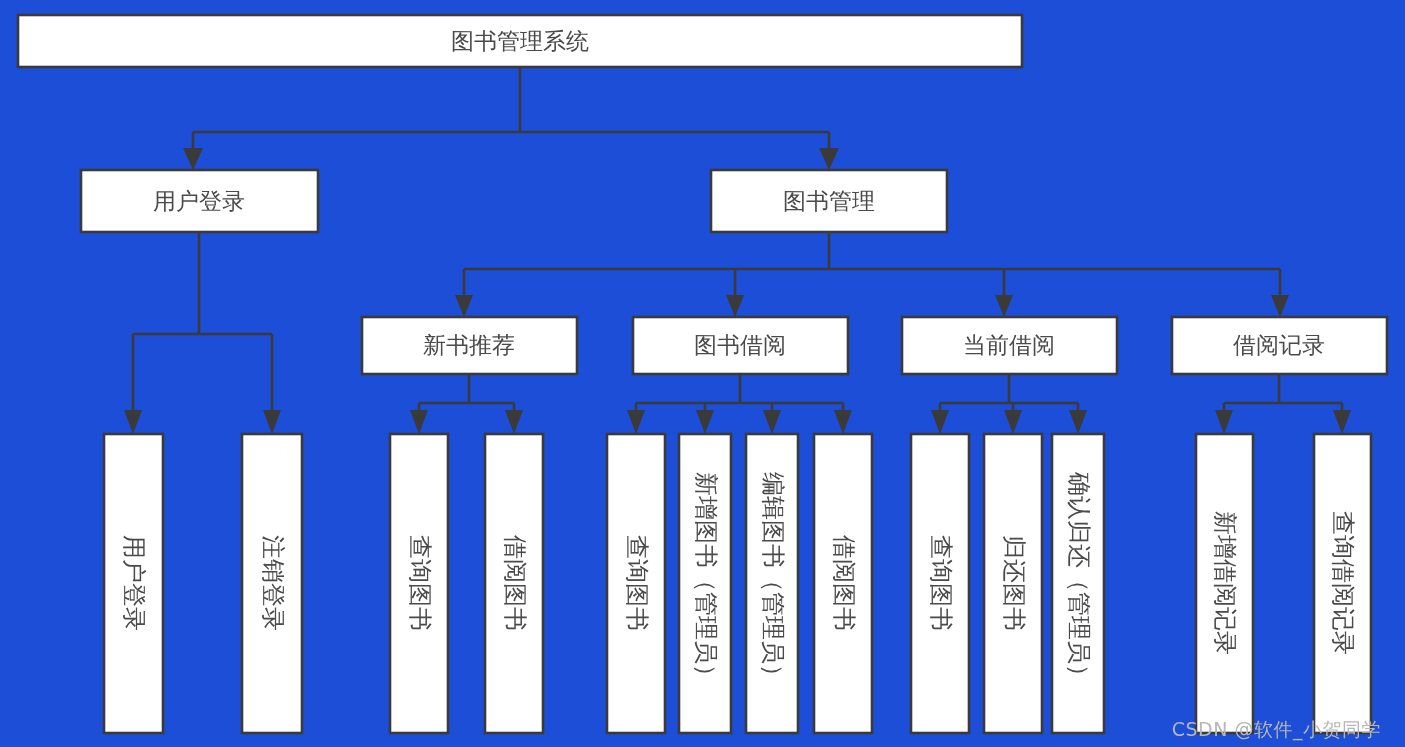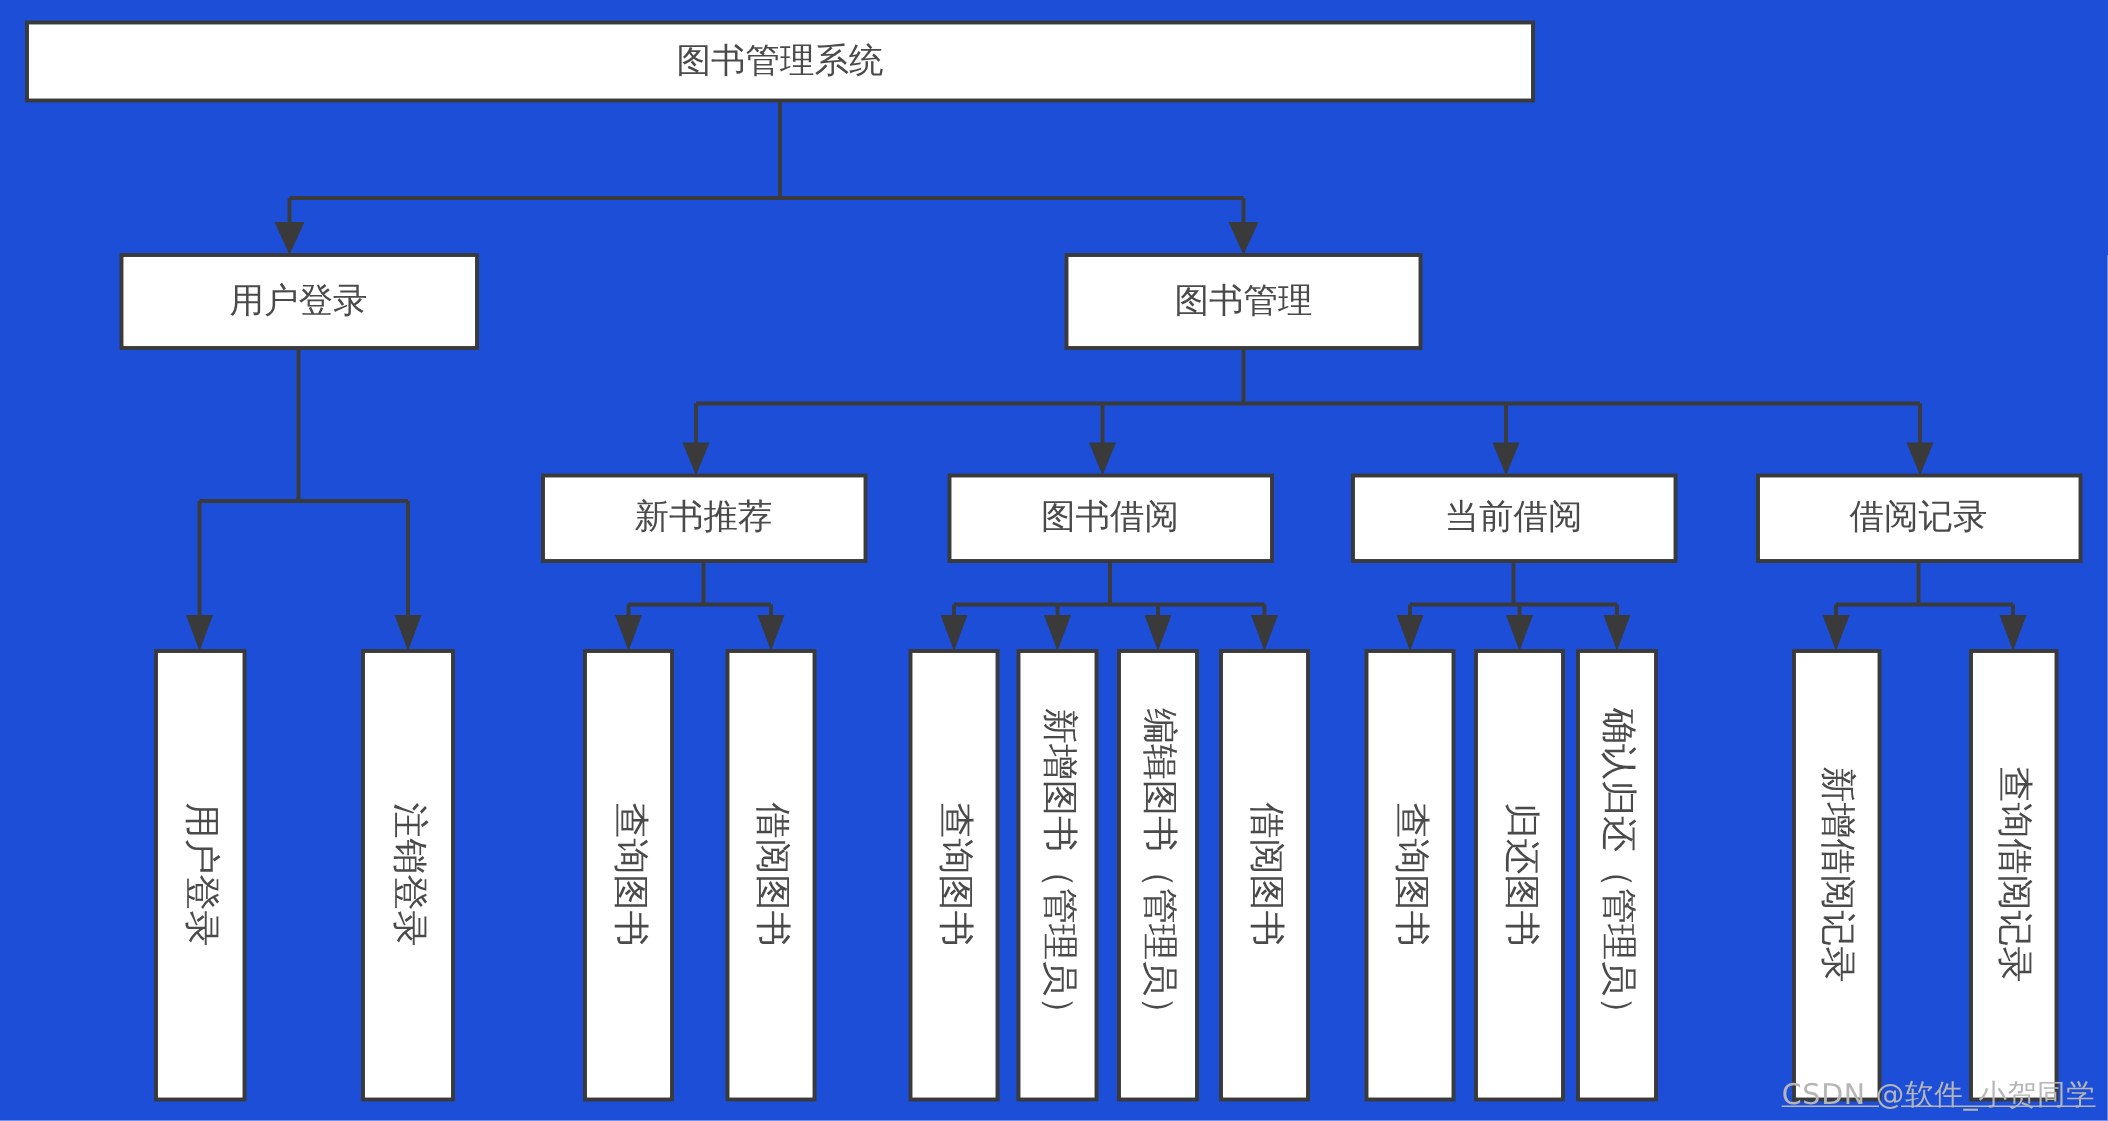--- a/index.html
+++ b/index.html
@@ -55,28 +55,27 @@
   }
   .leaf-label {
     font-family: "DejaVu Sans", "Liberation Sans", sans-serif;
     font-size: 24px;
     fill: #4a4a4a;
     text-anchor: middle;
     dominant-baseline: middle;
   }
   .watermark-text {
     position: absolute;
-    right: 8px;
+    right: 24px;
     bottom: 4px;
     font-family: "DejaVu Sans", "Liberation Sans", sans-serif;
     font-size: 19px;
     color: #b6b6b6;
     white-space: nowrap;
     letter-spacing: 0.5px;
-    text-decoration: underline;
   }
 </style>
 </head>
 <body>
 
 <div id="diagram-root">
 
   <svg class="diagram-canvas" viewBox="0 0 1405 747" xmlns="http://www.w3.org/2000/svg">
 
     <g>

